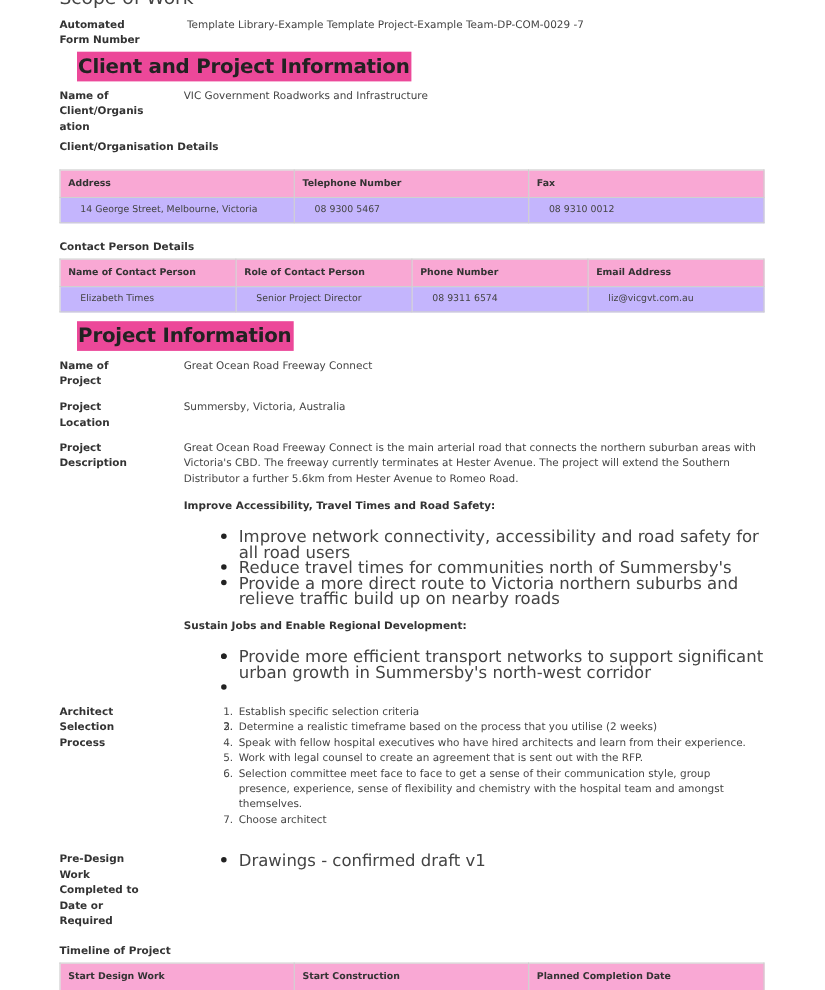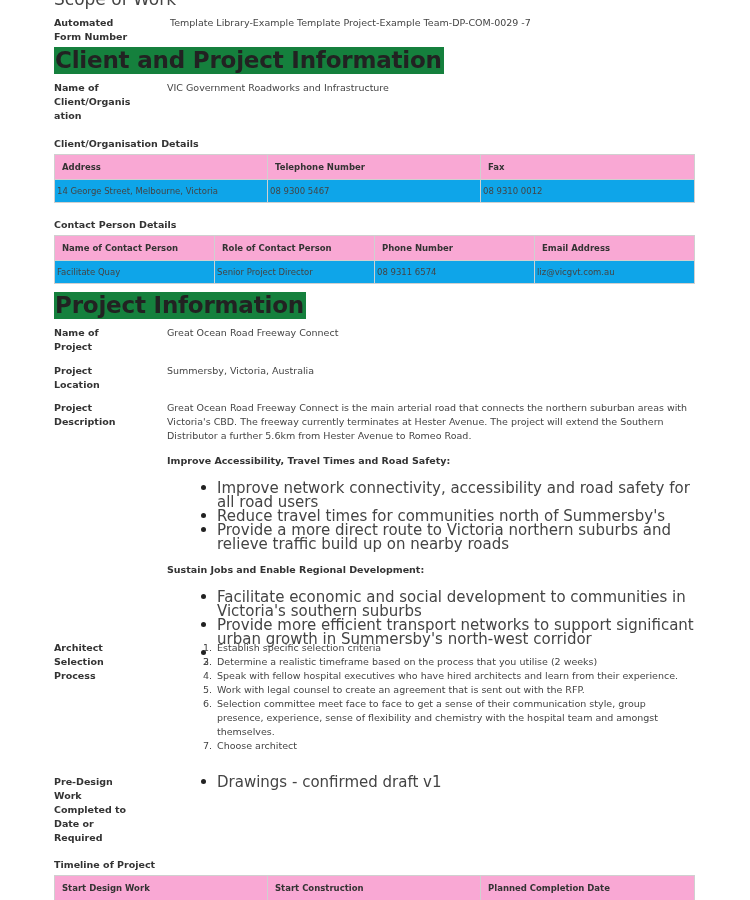--- a/index.html
+++ b/index.html
@@ -38,25 +38,25 @@
       line-height: 14px;
     }
     .field-value {
       flex: 1;
       font-size: 9.5px;
       color: #444444;
       line-height: 14px;
     }
     .section-heading {
       position: absolute;
-      left: 54px;
+      left: 70px;
       display: inline-block;
-      background: #15803d;
+      background: #ec4899;
       color: #222222;
-      font-size: 23px;
+      font-size: 18px;
       font-weight: bold;
       line-height: 27px;
       padding: 0 2px 0 1px;
       letter-spacing: -0.2px;
     }
     .sub-heading {
       position: absolute;
       left: 54px;
       font-size: 9.5px;
       font-weight: bold;
@@ -74,26 +74,26 @@
       background: #f9a8d4;
       border: 1px solid #d0d0d0;
       font-size: 8.5px;
       font-weight: bold;
       color: #333333;
       text-align: left;
       padding: 0 7px;
       height: 25px;
     }
     table.data-table td {
-      background: #0ea5e9;
+      background: #c4b5fd;
       border: 1px solid #d0d0d0;
       font-size: 8.5px;
       color: #444444;
       text-align: left;
-      padding: 0 2px;
+      padding: 0 18px;
       height: 23px;
     }
     .para {
       font-size: 9.5px;
       color: #444444;
       line-height: 14px;
     }
     .bold-line {
       font-size: 9.5px;
       font-weight: bold;
@@ -157,21 +157,21 @@
 
 <div class="field-row" style="top:81px;">
   <div class="field-label">
     <div>Name of</div>
     <div>Client/Organis</div>
     <div>ation</div>
   </div>
   <div class="field-value">VIC Government Roadworks and Infrastructure</div>
 </div>
 
-<div class="sub-heading" style="top:137px;text-align:right;">Client/Organisation Details</div>
+<div class="sub-heading" style="top:127px;text-align:right;">Client/Organisation Details</div>
 <table class="data-table" style="top:154px;">
   <colgroup>
     <col style="width:213px">
       <col style="width:213px">
       <col style="width:214px">
   </colgroup>
   <thead>
     <tr>
       <th>Address</th>
       <th>Telephone Number</th>
@@ -198,21 +198,21 @@
   <thead>
     <tr>
       <th>Name of Contact Person</th>
       <th>Role of Contact Person</th>
       <th>Phone Number</th>
       <th>Email Address</th>
     </tr>
   </thead>
   <tbody>
     <tr>
-      <td>Facilitate Quay</td>
+      <td>Elizabeth Times</td>
       <td>Senior Project Director</td>
       <td>08 9311 6574</td>
       <td>liz@vicgvt.com.au</td>
     </tr>
   </tbody>
 </table>
 
 <div class="section-heading" style="top:292px;">Project Information</div>
 
 <div class="field-row" style="top:326px;">
@@ -241,21 +241,21 @@
 
     <div class="bold-line" style="margin-top:11px;">Improve Accessibility, Travel Times and Road Safety:</div>
     <ul class="bullets" style="margin-top:13px;">
       <li><span class="bullet-icon"></span><span>Improve network connectivity, accessibility and road safety for all road users</span></li>
       <li><span class="bullet-icon"></span><span>Reduce travel times for communities north of Summersby's</span></li>
       <li><span class="bullet-icon"></span><span>Provide a more direct route to Victoria northern suburbs and relieve traffic build up on nearby roads</span></li>
     </ul>
 
     <div class="bold-line" style="margin-top:12px;">Sustain Jobs and Enable Regional Development:</div>
     <ul class="bullets" style="margin-top:13px;">
-      <li><span class="bullet-icon"></span><span>Facilitate economic and social development to communities in Victoria's southern suburbs</span></li>
+      <li><span class="bullet-icon"></span></li>
       <li><span class="bullet-icon"></span><span>Provide more efficient transport networks to support significant urban growth in Summersby's north-west corridor</span></li>
       <li><span class="bullet-icon"></span></li>
     </ul>
   </div>
 </div>
 
 <div class="field-row" style="top:641px;">
   <div class="field-label">
     <div>Architect</div>
     <div>Selection</div>

